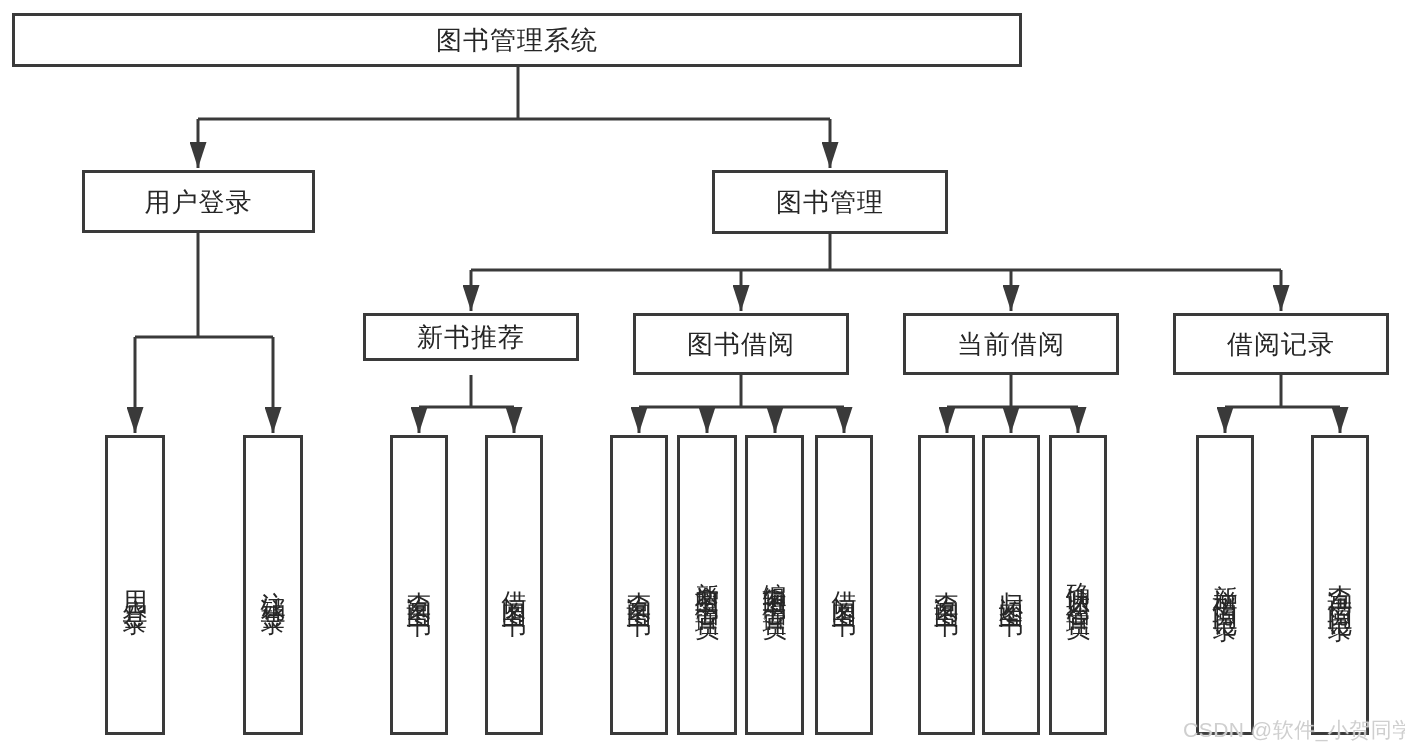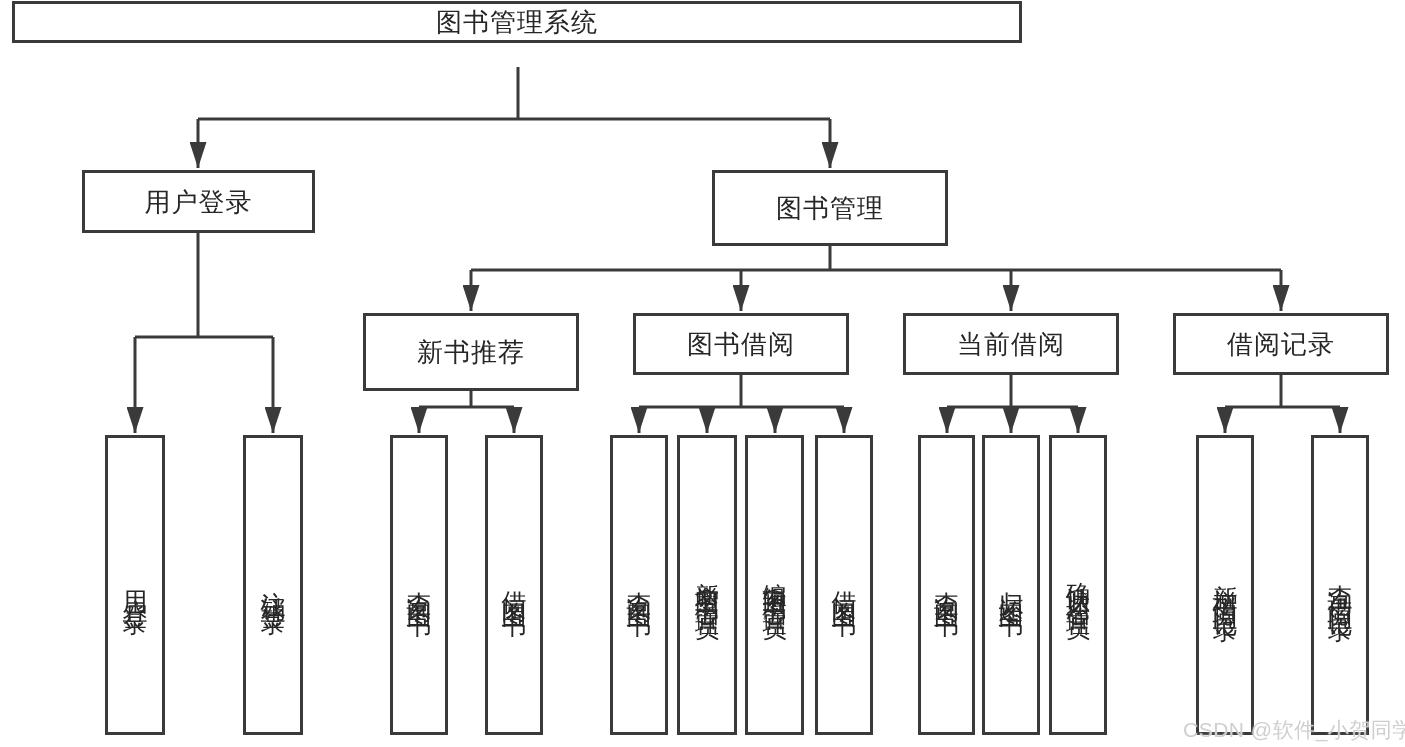--- a/index.html
+++ b/index.html
@@ -111,32 +111,32 @@
       <line x1="1011" y1="407" x2="1011" y2="433" marker-end="url(#arrowhead)"></line>
       <line x1="1078" y1="407" x2="1078" y2="433" marker-end="url(#arrowhead)"></line>
 
       <line x1="1281" y1="375" x2="1281" y2="407"></line>
       <line x1="1225" y1="407" x2="1340" y2="407"></line>
       <line x1="1225" y1="407" x2="1225" y2="433" marker-end="url(#arrowhead)"></line>
       <line x1="1340" y1="407" x2="1340" y2="433" marker-end="url(#arrowhead)"></line>
     </g>
   </svg>
 
-  <div class="node h" style="left:12px;top:1px;width:1010px;height:42px;text-align:right;">
+  <div class="node h" style="left:12px;top:13px;width:1010px;height:54px;text-align:right;">
     <span>图书管理系统</span>
   </div>
 
   <div class="node h" style="left:82px;top:170px;width:233px;height:63px;">
     <span>用户登录</span>
   </div>
-  <div class="node h" style="left:712px;top:170px;width:236px;height:76px;">
+  <div class="node h" style="left:712px;top:170px;width:236px;height:64px;">
     <span>图书管理</span>
   </div>
 
-  <div class="node h" style="left:363px;top:313px;width:216px;height:78px;">
+  <div class="node h" style="left:363px;top:313px;width:216px;height:48px;">
     <span>新书推荐</span>
   </div>
   <div class="node h" style="left:633px;top:313px;width:216px;height:62px;">
     <span>图书借阅</span>
   </div>
   <div class="node h" style="left:1173px;top:313px;width:216px;height:62px;">
     <span>借阅记录</span>
   </div>
   <div class="node h" style="left:903px;top:313px;width:216px;height:62px;">
     <span>当前借阅</span>

